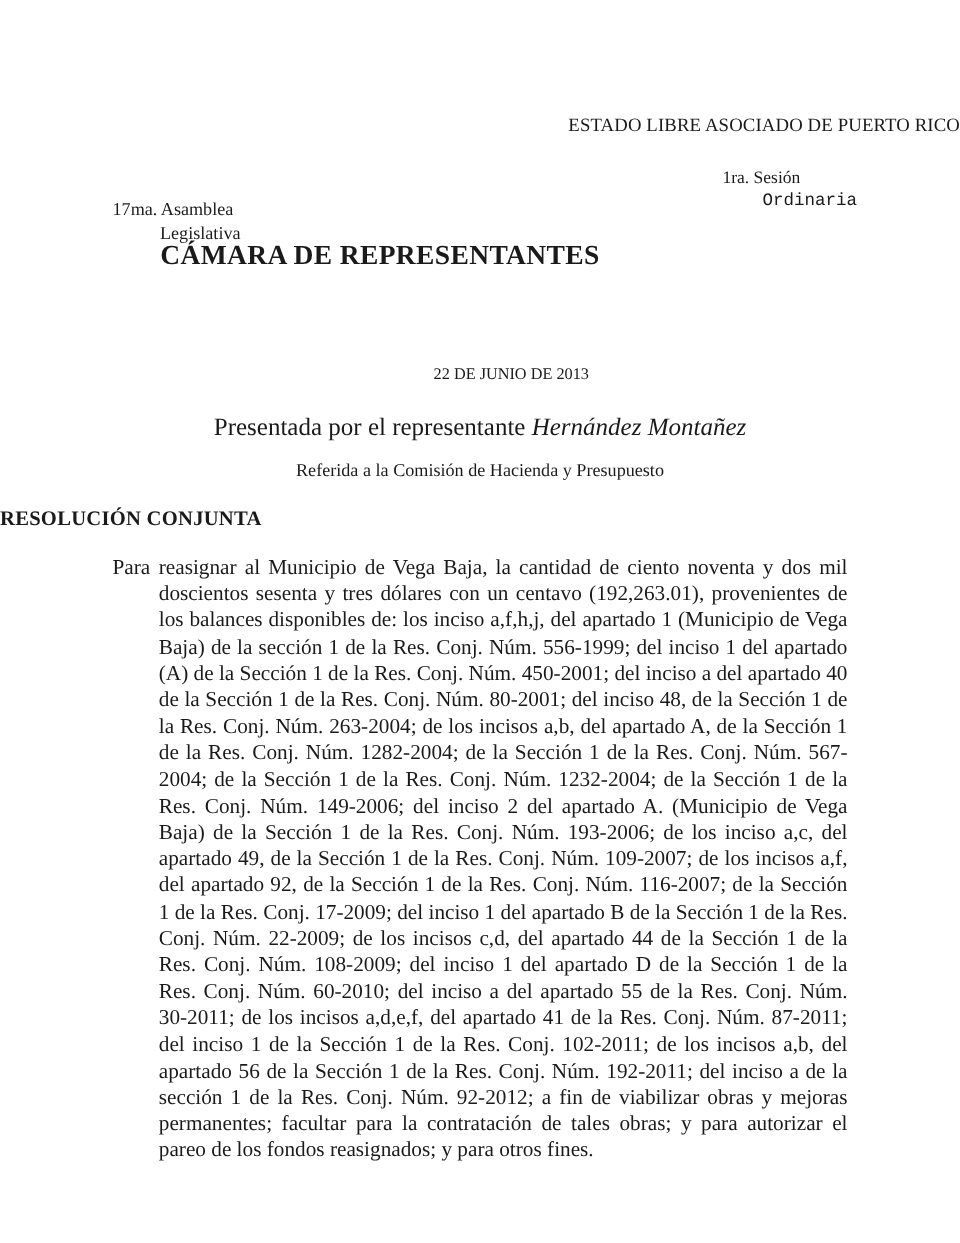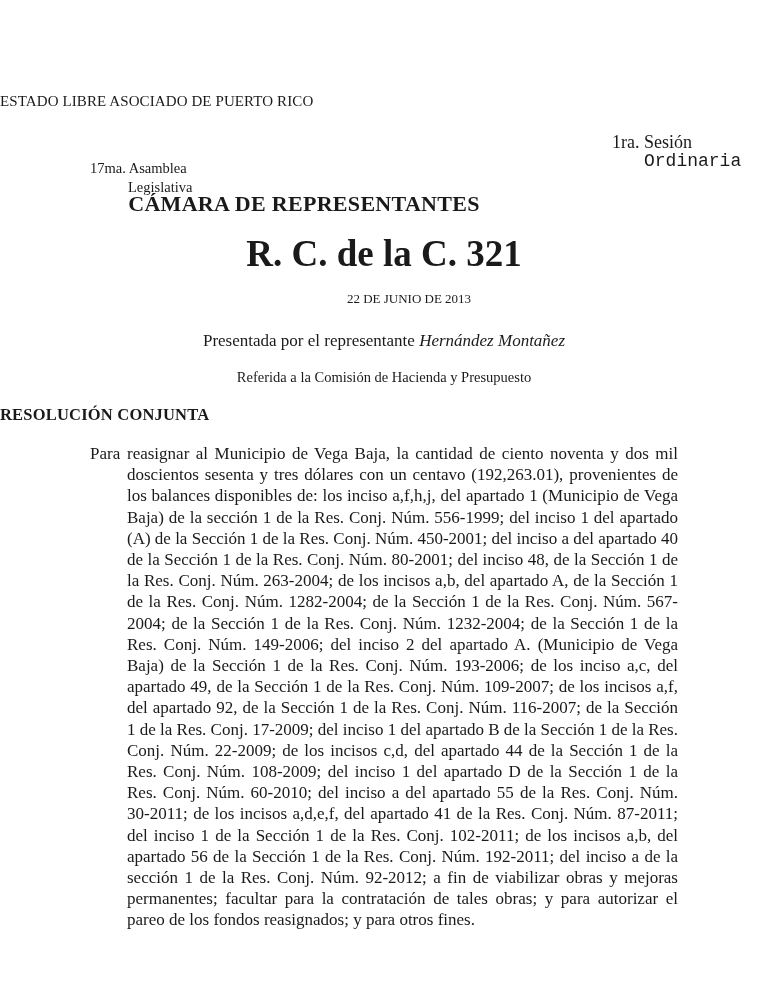--- a/index.html
+++ b/index.html
@@ -20,40 +20,39 @@
       left: 0;
       top: 0;
       width: 768px;
       height: 994px;
     }
     .state-line {
       position: absolute;
       top: 93px;
       left: 0;
       width: 768px;
-      text-align: left;
+      text-align: right;
       font-size: 15px;
       letter-spacing: 0.1px;
     }
     .meta-left {
       position: absolute;
       top: 133px;
       left: 90px;
       font-size: 14.5px;
       line-height: 19px;
       margin-top: 26px;
     }
     .meta-left .l2 { padding-left: 38px; display: block; }
     .meta-right {
       position: absolute;
       top: 133px;
       left: 578px;
-      font-size: 18px;
+      font-size: 14px;
       line-height: 19px;
-      margin-left: 34px;
     }
     .meta-right .l2 { padding-left: 32px; display: block; font-family: Liberation Mono, monospace; }
     .chamber {
       position: absolute;
       top: 191px;
       left: 0;
       width: 608px;
       text-align: center;
       font-size: 22px;
       font-weight: bold;
@@ -76,21 +75,21 @@
       text-align: center;
       font-size: 13px;
       padding-left: 25px;
     }
     .presented {
       position: absolute;
       top: 331px;
       left: 0;
       width: 768px;
       text-align: center;
-      font-size: 17px;
+      font-size: 20px;
     }
     .presented em { font-style: italic; }
     .referred {
       position: absolute;
       top: 369px;
       left: 0;
       width: 768px;
       text-align: center;
       font-size: 14.5px;
     }
@@ -134,21 +133,20 @@
     <span class="l2">Legislativa</span>
   </div>
 
   <div class="meta-right">
     <span>1ra. Sesión</span>
     <span class="l2">Ordinaria</span>
   </div>
 
   <div class="chamber">CÁMARA DE REPRESENTANTES</div>
 
-  <div class="bill-number">R. C. de la C. 321</div>
 
   <div class="date-line">22 DE JUNIO DE 2013</div>
 
   <div class="presented"><span>Presentada por el representante </span><em>Hernández Montañez</em></div>
 
   <div class="referred">Referida a la Comisión de Hacienda y Presupuesto</div>
 
   <div class="resolution-type">RESOLUCIÓN CONJUNTA</div>
 
   <div class="purpose"><span class="lead">Para</span><span>reasignar al Municipio de Vega Baja, la cantidad de ciento noventa y dos mil doscientos sesenta y tres dólares con un centavo (192,263.01), provenientes de los balances disponibles de: los inciso a,f,h,j, del apartado 1 (Municipio de Vega Baja) de la sección 1 de la Res. Conj. Núm. 556-1999; del inciso 1 del apartado (A) de la Sección 1 de la Res. Conj. Núm. 450-2001; del inciso a del apartado 40 de la Sección 1 de la Res. Conj. Núm. 80-2001; del inciso 48, de la Sección 1 de la Res. Conj. Núm. 263-2004; de los incisos a,b, del apartado A, de la Sección 1 de la Res. Conj. Núm. 1282-2004; de la Sección 1 de la Res. Conj. Núm. 567-2004; de la Sección 1 de la Res. Conj. Núm. 1232-2004; de la Sección 1 de la Res. Conj. Núm. 149-2006; del inciso 2 del apartado A. (Municipio de Vega Baja) de la Sección 1 de la Res. Conj. Núm. 193-2006; de los inciso a,c, del apartado 49, de la Sección 1 de la Res. Conj. Núm. 109-2007; de los incisos a,f, del apartado 92, de la Sección 1 de la Res. Conj. Núm. 116-2007; de la Sección 1 de la Res. Conj. 17-2009; del inciso 1 del apartado B de la Sección 1 de la Res. Conj. Núm. 22-2009; de los incisos c,d, del apartado 44 de la Sección 1 de la Res. Conj. Núm. 108-2009; del inciso 1 del apartado D de la Sección 1 de la Res. Conj. Núm. 60-2010; del inciso a del apartado 55 de la Res. Conj. Núm. 30-2011; de los incisos a,d,e,f, del apartado 41 de la Res. Conj. Núm. 87-2011; del inciso 1 de la Sección 1 de la Res. Conj. 102-2011; de los incisos a,b, del apartado 56 de la Sección 1 de la Res. Conj. Núm. 192-2011; del inciso a de la sección 1 de la Res. Conj. Núm. 92-2012; a fin de viabilizar obras y mejoras permanentes; facultar para la contratación de tales obras; y para autorizar el pareo de los fondos reasignados; y para otros fines.</span></div>

